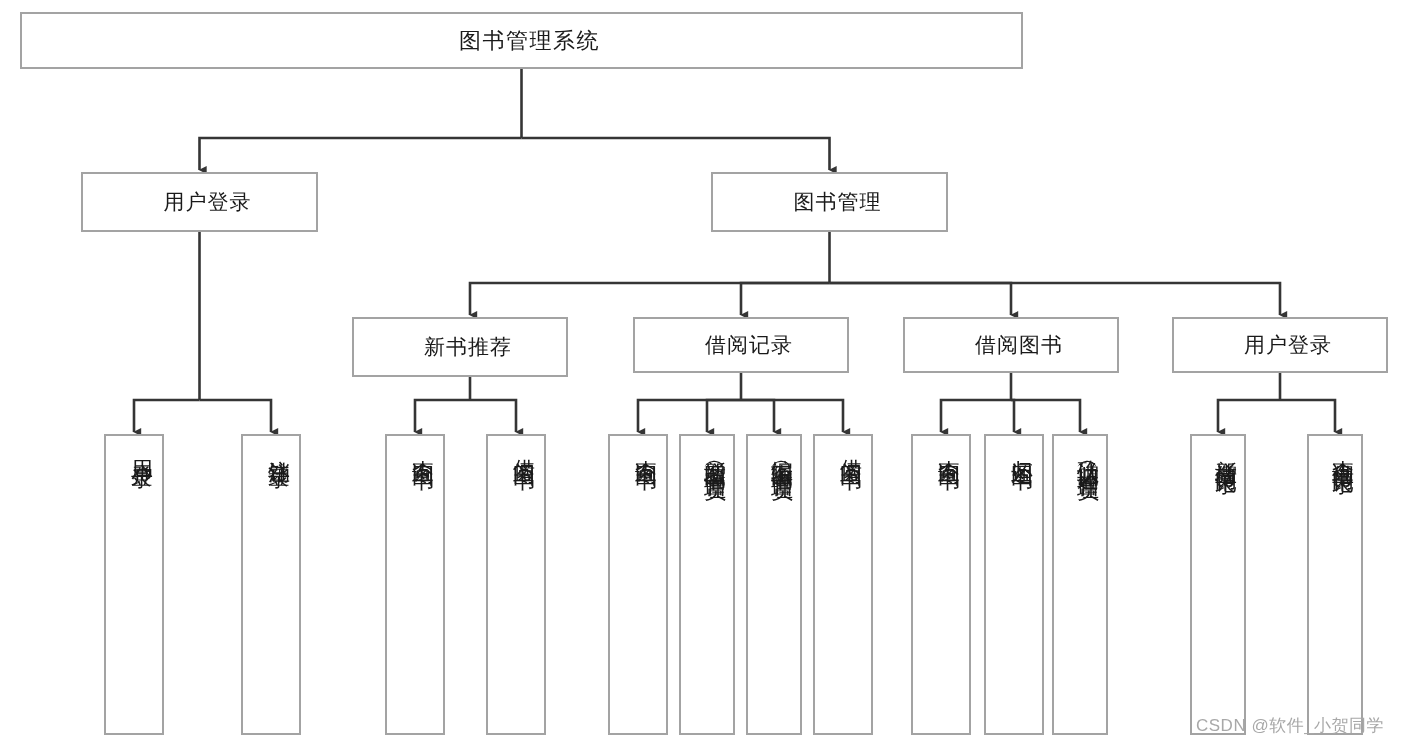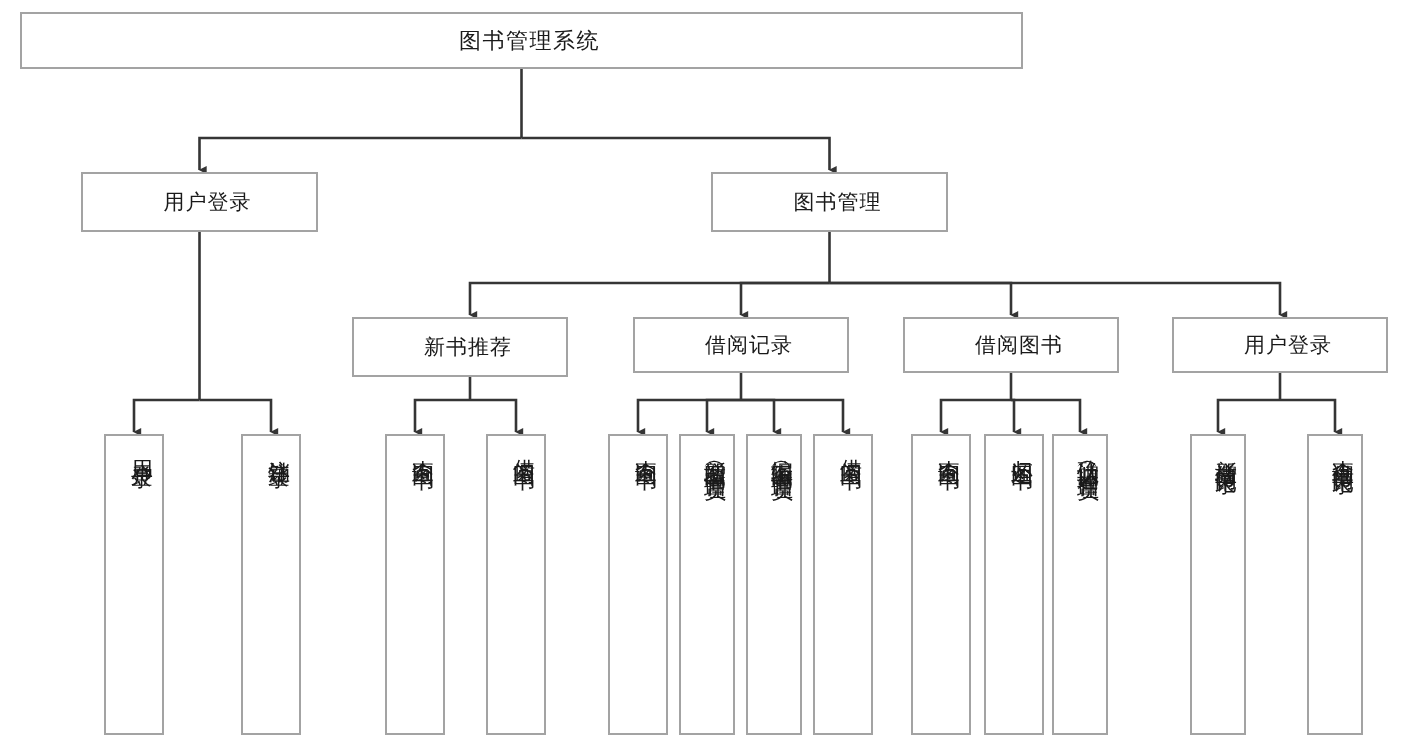--- a/index.html
+++ b/index.html
@@ -170,14 +170,15 @@
         <span class="node-label">确认归还（管理员）</span>
       </div>
       <div class="node leaf" style="left: 1190px; top: 434px; width: 56px; height: 301px;">
         <span class="node-label">新增借阅记录</span>
       </div>
       <div class="node leaf" style="left: 1307px; top: 434px; width: 56px; height: 301px;">
         <span class="node-label">查询借阅记录</span>
       </div>
     </div>
 
+  <div class="watermark" style="left:1196px; top:714px;">CSDN @软件_小贺同学</div>
 
 </div>
 
 </body></html>

